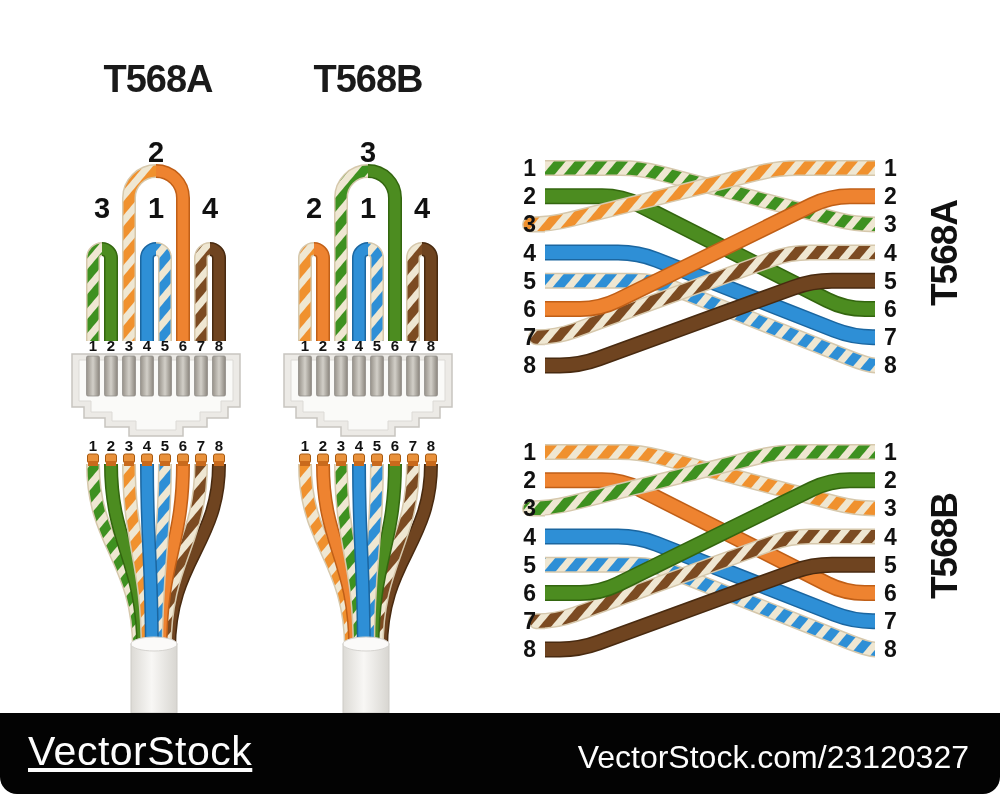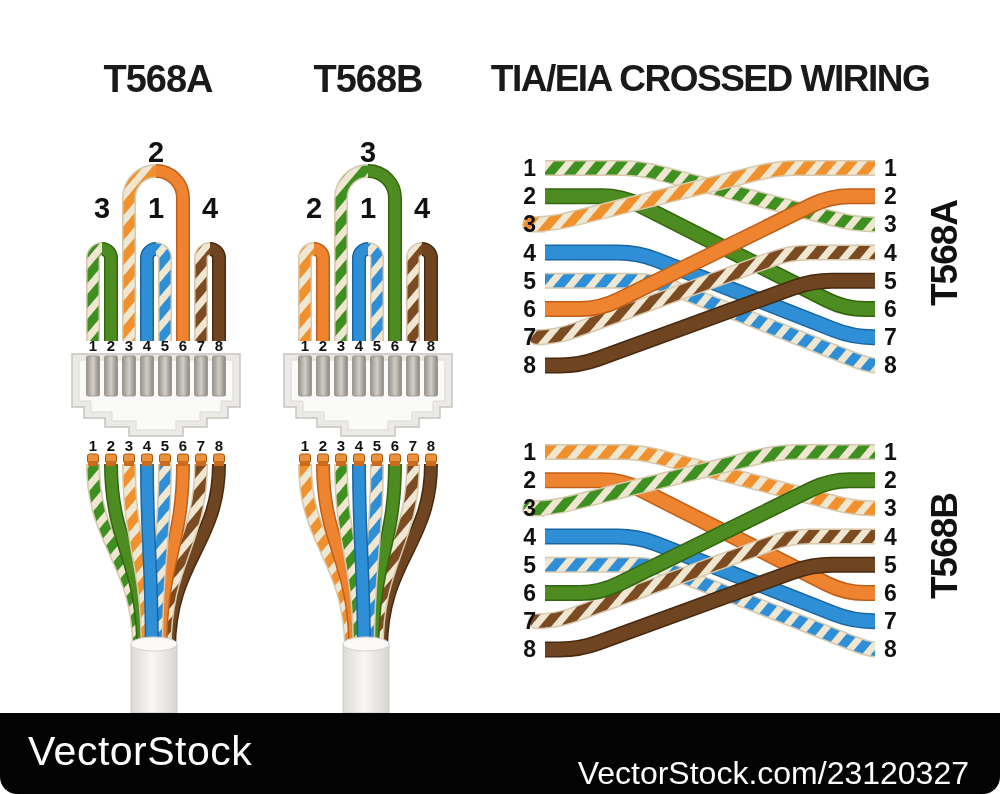--- a/index.html
+++ b/index.html
@@ -20,35 +20,34 @@
     position:absolute;font-weight:bold;font-size:37px;color:#111;white-space:nowrap;
     transform:translate(-50%,-50%) rotate(-90deg);letter-spacing:-1px;
   }
   .v-a{left:945px;top:253px;}
   .v-b{left:945px;top:546px;}
   .bar{
     position:absolute;left:0;top:713px;width:1000px;height:81px;background:#030303;
   }
   .brand{
     position:absolute;left:28px;top:18px;color:#fdfdfd;font-size:41px;line-height:1;
-    font-weight:400;letter-spacing:0.5px;
+    font-weight:400;letter-spacing:0.5px;text-decoration:underline;
   }
   .ref{
     position:absolute;right:31px;top:28px;color:#fdfdfd;font-size:32px;line-height:1;
-    font-weight:400;letter-spacing:0px;margin-top:16px;
+    font-weight:400;letter-spacing:0px;
   }
   svg text{font-family:"Liberation Sans",sans-serif;}
 </style>
 </head>
 <body>
 
 <div id="stage">
   <div class="title t-a">T568A</div>
   <div class="title t-b">T568B</div>
-  <div class="title t-x">TIA/EIA CROSSED WIRING</div>
 
   <svg id="art" width="1000" height="713" viewBox="0 0 1000 713">
       <defs>
         <pattern id="pat-wg" width="16" height="16" patternUnits="userSpaceOnUse" patternTransform="rotate(40)">
           <rect x="0" y="0" width="16" height="16" fill="#efe7d2"></rect>
           <rect x="0" y="0" width="9" height="16" fill="#3e9120"></rect>
         </pattern>
         <pattern id="pat-wo" width="16" height="16" patternUnits="userSpaceOnUse" patternTransform="rotate(40)">
           <rect x="0" y="0" width="16" height="16" fill="#efe7d2"></rect>
           <rect x="0" y="0" width="9" height="16" fill="#f0912e"></rect>

